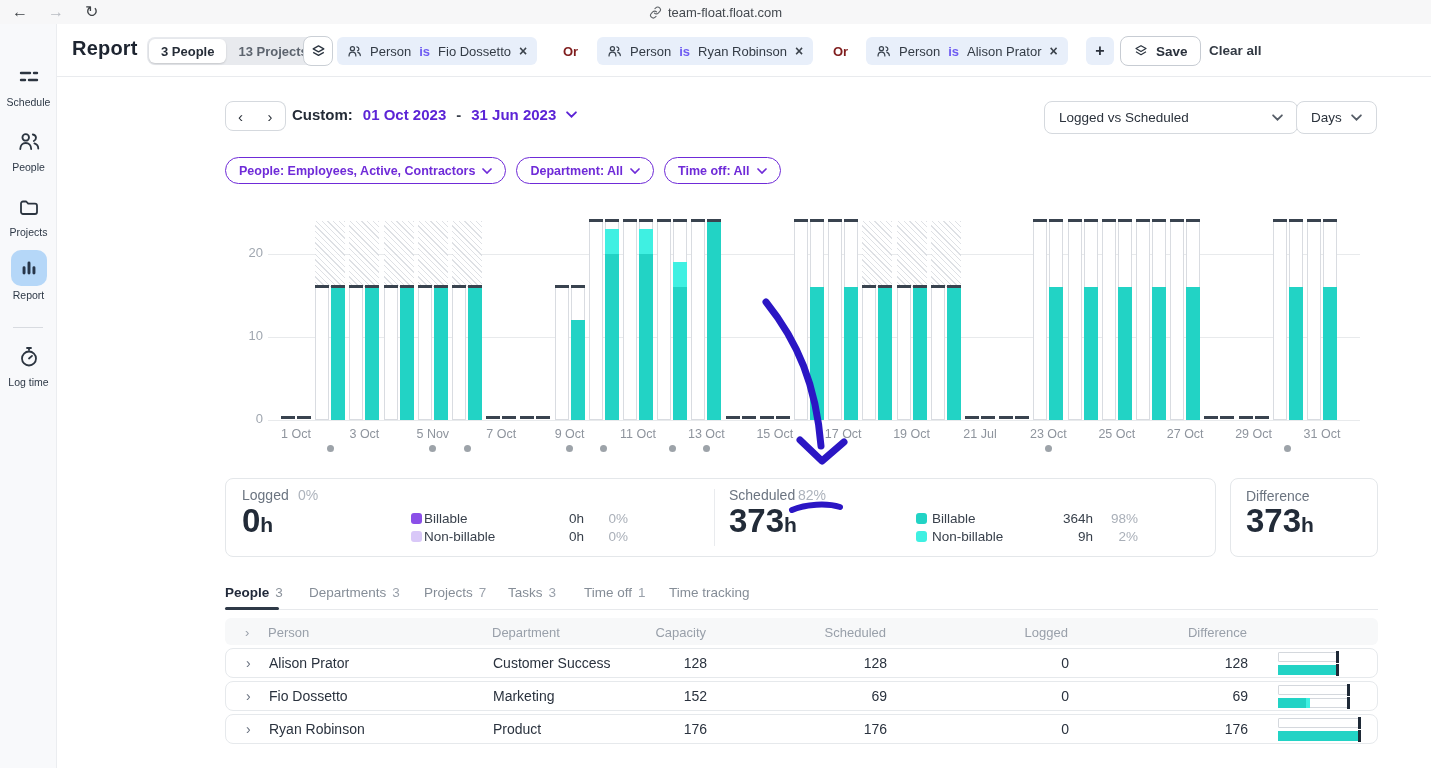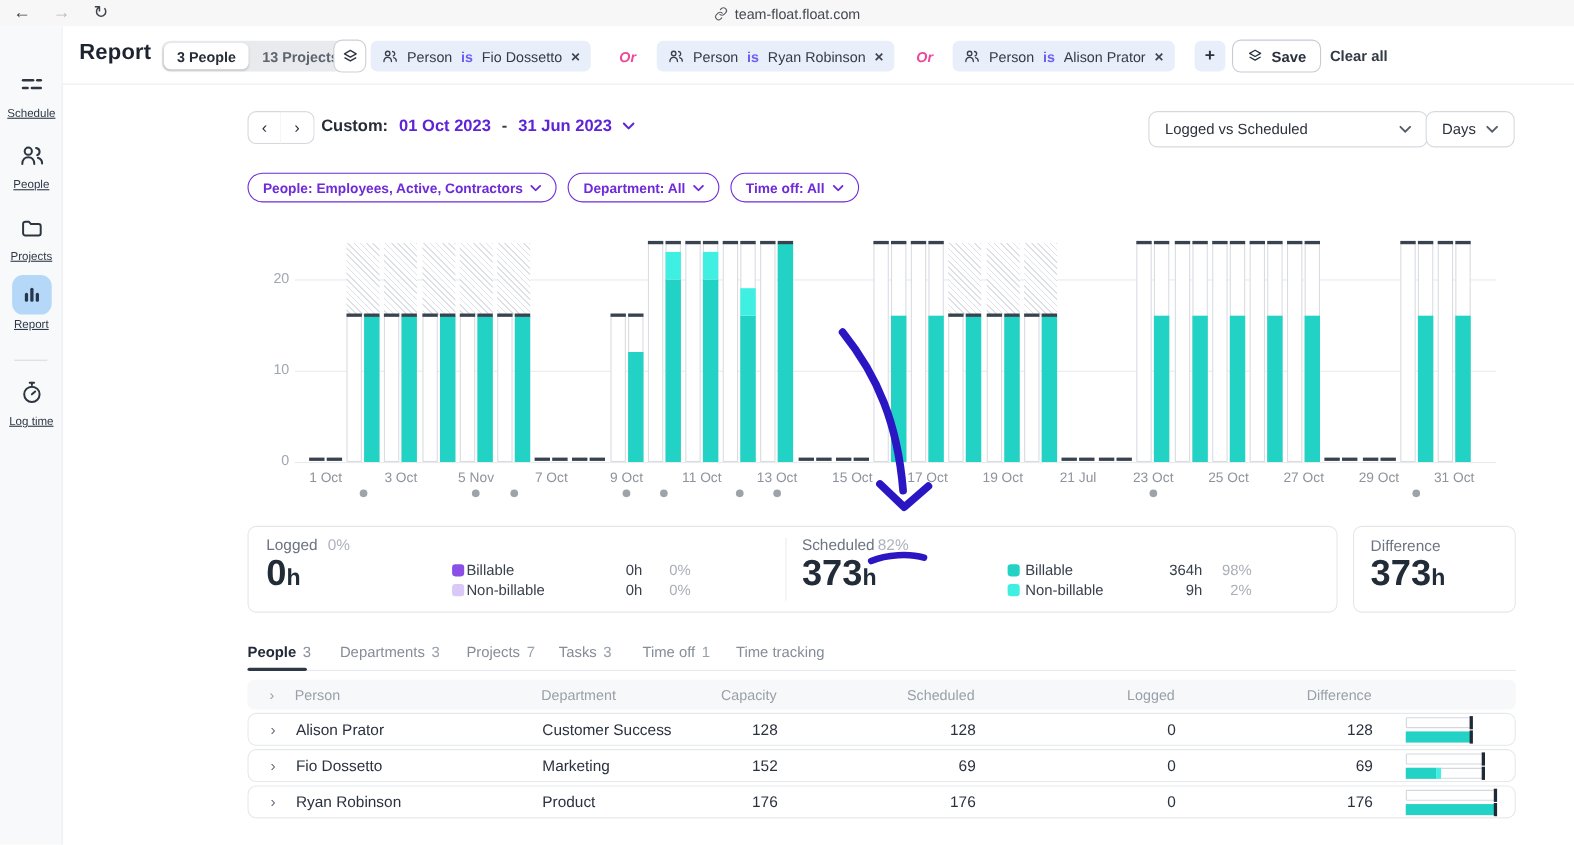--- a/index.html
+++ b/index.html
@@ -9,36 +9,36 @@
 
   
   #browser-bar { left:0; top:0; width:1431px; height:24px; background:#f7f7f8; }
   .nav-glyph { font-size:16px; line-height:22px; color:#3f4347; }
   .nav-glyph.dim { color:#b8bcc2; }
   #url-box { left:0; top:0; width:1431px; height:24px; display:flex; align-items:center; justify-content:center; gap:6px; color:#44494f; font-size:13px; }
 
   
   #sidebar { left:0; top:24px; width:57px; height:744px; background:#f8f9fb; border-right:1px solid #ebedf0; }
   .side-item { position:absolute; left:0; width:57px; text-align:center; }
-  .side-label { font-size:10.5px; color:#2e3947; margin-top:3px;text-decoration:underline; }
+  .side-label { font-size:10.5px; color:#2e3947; margin-top:3px; }
   .side-icon-box { display:inline-flex; align-items:center; justify-content:center; width:30px; height:26px; }
   .side-icon-box.active { width:36px; height:36px; background:#b5d7f8; border-radius:10px; }
   .side-divider { position:absolute; left:13px; width:30px; height:1px; background:#d8dbe0; }
 
   
   #app-header { left:57px; top:24px; width:1374px; height:53px; background:#fff; border-bottom:1px solid #e9ebee; }
   #report-title { left:72px; top:37px; font-size:20px; font-weight:700; color:#1d2430; letter-spacing:.2px; }
   #segmented { left:147px; top:37px; height:28px; background:#e8eaee; border-radius:8px; display:flex; align-items:center; padding:2px; font-size:13px; }
   .seg { padding:0 12px; height:24px; display:flex; align-items:center; border-radius:6px; color:#5d646e; font-weight:600; }
   .seg.selected { background:#fff; color:#262d38; box-shadow:0 1px 2px rgba(0,0,0,.15); }
   .icon-btn { height:30px; border:1px solid #cbd0d6; border-radius:8px; background:#fff; display:flex; align-items:center; justify-content:center; }
   .chip { height:28px; background:#e8effa; border-radius:6px; display:flex; align-items:center; gap:8px; padding:0 10px; font-size:13px; color:#333b45; }
   .chip .op { color:#6e5bf2; font-weight:600; }
   .chip .close { color:#3c434c; font-size:14px; font-weight:600; cursor:default; }
-  .or-label { font-size:13px; font-weight:700; color:#ec4899;font-style:italic; }
+  .or-label { font-size:13px; font-weight:700; color:#7f1d1d; }
   #save-btn { left:1120px; top:36px; height:30px; border:1px solid #c7ccd3; border-radius:8px; background:#fff; display:flex; align-items:center; gap:7px; padding:0 12px; font-size:13.5px; font-weight:600; color:#2a313c; }
   #clear-all { left:1209px; top:43px; font-size:13.5px; font-weight:600; color:#333a44; }
 
   
   .nav-arrow { width:31px; height:30px; background:#fff; border:1px solid #d5d9de; display:flex; align-items:center; justify-content:center; font-size:15px; color:#2a3039; }
   #prev-btn { left:225px; top:101px; border-radius:8px 0 0 8px; }
   #next-btn { left:255px; top:101px; border-radius:0 8px 8px 0; border-left:none; }
   #range-row { left:292px; top:106px; display:flex; align-items:center; gap:10px; font-size:15px; font-weight:700; }
   #range-row .lbl { color:#252c37; }
   #range-row .date { color:#5c24d6; }

